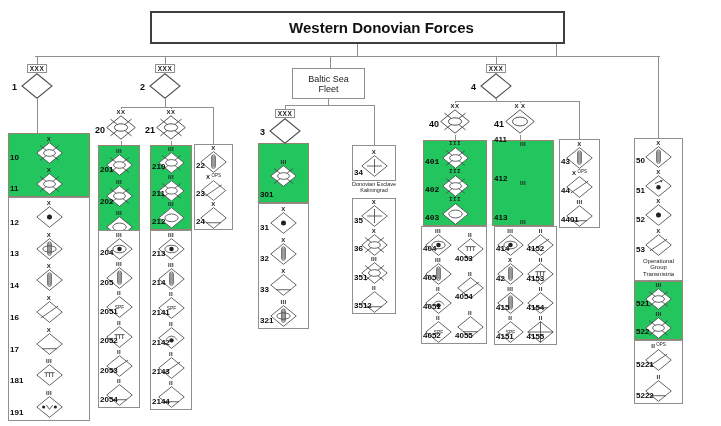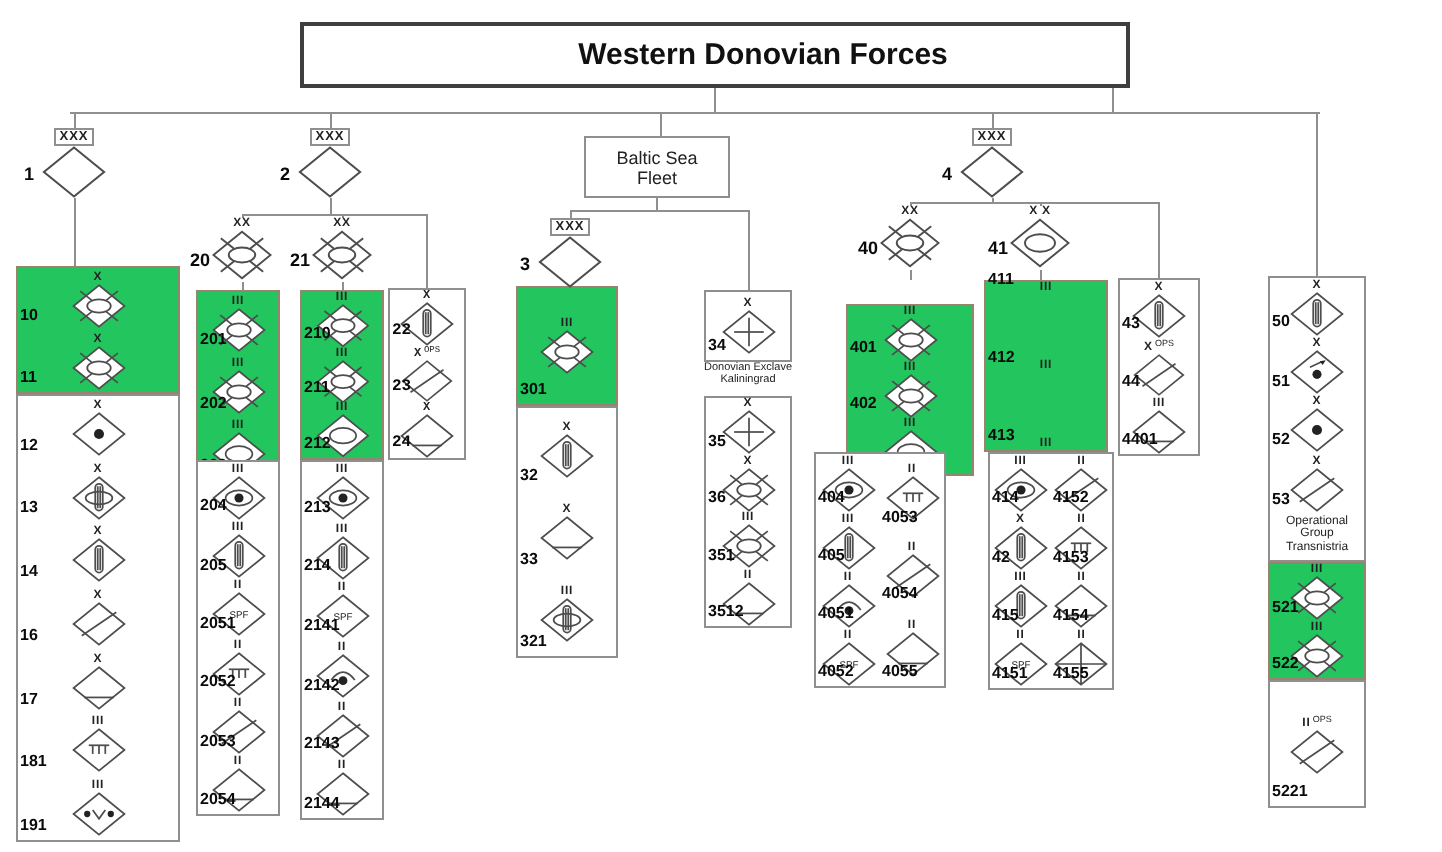--- a/index.html
+++ b/index.html
@@ -389,21 +389,21 @@
           <div class="ech">II</div>
           <svg width="27" height="22" viewBox="0 0 34 28">
             <g stroke="#4d4d4d" stroke-width="1.1" fill="none">
               <polygon points="17,0.8 33.2,14 17,27.2 0.8,14" fill="#fff"></polygon>
               <line x1="7.5" y1="20" x2="26.5" y2="20"></line>
             </g>
           </svg>
           <div class="num">2144</div>
         </div>
       </div>
-      <div class="panel" style="left: 194px; top: 144px; width: 39px; height: 86px; font-family: Liberation Mono, monospace;">
+      <div class="panel" style="left: 194px; top: 144px; width: 39px; height: 86px;">
         <div class="unit">
           <div class="ech">X</div>
           <svg width="27" height="22" viewBox="0 0 34 28">
             <g stroke="#4d4d4d" stroke-width="1.1" fill="none">
               <polygon points="17,0.8 33.2,14 17,27.2 0.8,14" fill="#fff"></polygon>
               <rect x="14.6" y="5" width="4.8" height="17" rx="2.4"></rect>
               <line x1="16.2" y1="6.5" x2="16.2" y2="20.5"></line>
               <line x1="17.8" y1="6.5" x2="17.8" y2="20.5"></line>
             </g>
           </svg>
@@ -438,20 +438,30 @@
               <polygon points="17,0.8 33.2,14 17,27.2 0.8,14" fill="#fff"></polygon>
               <line x1="5" y1="4.5" x2="29" y2="23.5"></line>
               <line x1="29" y1="4.5" x2="5" y2="23.5"></line>
               <ellipse cx="17" cy="14" rx="7.5" ry="4.2" fill="#fff"></ellipse>
             </g>
           </svg>
           <div class="num">301</div>
         </div>
       </div>
       <div class="panel" style="left: 258px; top: 203px; width: 51px; height: 126px;">
+        <div class="unit">
+          <div class="ech">X</div>
+          <svg width="27" height="22" viewBox="0 0 34 28">
+            <g stroke="#4d4d4d" stroke-width="1.1" fill="none">
+              <polygon points="17,0.8 33.2,14 17,27.2 0.8,14" fill="#fff"></polygon>
+              <circle cx="17" cy="14" r="3.2" fill="#222" stroke="none"></circle>
+            </g>
+          </svg>
+          <div class="num">31</div>
+        </div>
         <div class="unit">
           <div class="ech">X</div>
           <svg width="27" height="22" viewBox="0 0 34 28">
             <g stroke="#4d4d4d" stroke-width="1.1" fill="none">
               <polygon points="17,0.8 33.2,14 17,27.2 0.8,14" fill="#fff"></polygon>
               <rect x="14.6" y="5" width="4.8" height="17" rx="2.4"></rect>
               <line x1="16.2" y1="6.5" x2="16.2" y2="20.5"></line>
               <line x1="17.8" y1="6.5" x2="17.8" y2="20.5"></line>
             </g>
           </svg>
@@ -534,21 +544,21 @@
           <div class="ech">II</div>
           <svg width="27" height="22" viewBox="0 0 34 28">
             <g stroke="#4d4d4d" stroke-width="1.1" fill="none">
               <polygon points="17,0.8 33.2,14 17,27.2 0.8,14" fill="#fff"></polygon>
               <line x1="7.5" y1="20" x2="26.5" y2="20"></line>
             </g>
           </svg>
           <div class="num">3512</div>
         </div>
       </div>
-      <div class="panel hl" style="left: 423px; top: 152px; width: 64px; height: 86px;">
+      <div class="panel hl" style="left: 423px; top: 140px; width: 64px; height: 86px; font-family: Liberation Mono, monospace;">
         <div class="unit">
           <div class="ech">III</div>
           <svg width="27" height="22" viewBox="0 0 34 28">
             <g stroke="#4d4d4d" stroke-width="1.1" fill="none">
               <polygon points="17,0.8 33.2,14 17,27.2 0.8,14" fill="#fff"></polygon>
               <line x1="5" y1="4.5" x2="29" y2="23.5"></line>
               <line x1="29" y1="4.5" x2="5" y2="23.5"></line>
               <ellipse cx="17" cy="14" rx="7.5" ry="4.2" fill="#fff"></ellipse>
             </g>
           </svg>
@@ -570,21 +580,21 @@
           <div class="ech">III</div>
           <svg width="27" height="22" viewBox="0 0 34 28">
             <g stroke="#4d4d4d" stroke-width="1.1" fill="none">
               <polygon points="17,0.8 33.2,14 17,27.2 0.8,14" fill="#fff"></polygon>
               <ellipse cx="17" cy="14" rx="8.5" ry="5"></ellipse>
             </g>
           </svg>
           <div class="num">403</div>
         </div>
       </div>
-      <div class="panel" style="left: 407px; top: 226px; width: 66px; height: 118px;">
+      <div class="panel" style="left: 421px; top: 226px; width: 66px; height: 118px;">
         <div class="cols">
           <div class="col">
             <div class="unit">
               <div class="ech">III</div>
               <svg width="27" height="22" viewBox="0 0 34 28">
                 <g stroke="#4d4d4d" stroke-width="1.1" fill="none">
                   <polygon points="17,0.8 33.2,14 17,27.2 0.8,14" fill="#fff"></polygon>
                   <ellipse cx="17" cy="14" rx="8.5" ry="4.8"></ellipse>
                   <circle cx="17" cy="14" r="2.9" fill="#222" stroke="none"></circle>
                 </g>
@@ -908,20 +918,30 @@
       <div class="panel" style="left: 634px; top: 340px; width: 49px; height: 64px;">
         <div class="unit">
           <div class="ech">II<span class="ops">OPS</span></div>
           <svg width="27" height="22" viewBox="0 0 34 28">
             <g stroke="#4d4d4d" stroke-width="1.1" fill="none">
               <polygon points="17,0.8 33.2,14 17,27.2 0.8,14" fill="#fff"></polygon>
               <line x1="6" y1="21.5" x2="28" y2="6.5"></line>
             </g>
           </svg>
           <div class="num">5221</div>
+        </div>
+        <div class="unit">
+          <div class="ech">II</div>
+          <svg width="27" height="22" viewBox="0 0 34 28">
+            <g stroke="#4d4d4d" stroke-width="1.1" fill="none">
+              <polygon points="17,0.8 33.2,14 17,27.2 0.8,14" fill="#fff"></polygon>
+              <line x1="7.5" y1="20" x2="26.5" y2="20"></line>
+            </g>
+          </svg>
+          <div class="num">5222</div>
         </div>
       </div>
       <div class="corps" style="left: 12px; top: 64px; width: 50px;">
         <div class="xxx">XXX</div>
         <svg width="32" height="26" viewBox="0 0 34 28">
           <g stroke="#4d4d4d" stroke-width="1.1" fill="none">
             <polygon points="17,0.8 33.2,14 17,27.2 0.8,14" fill="#fff"></polygon>
           </g>
         </svg>
         <div class="cnum">1</div>

